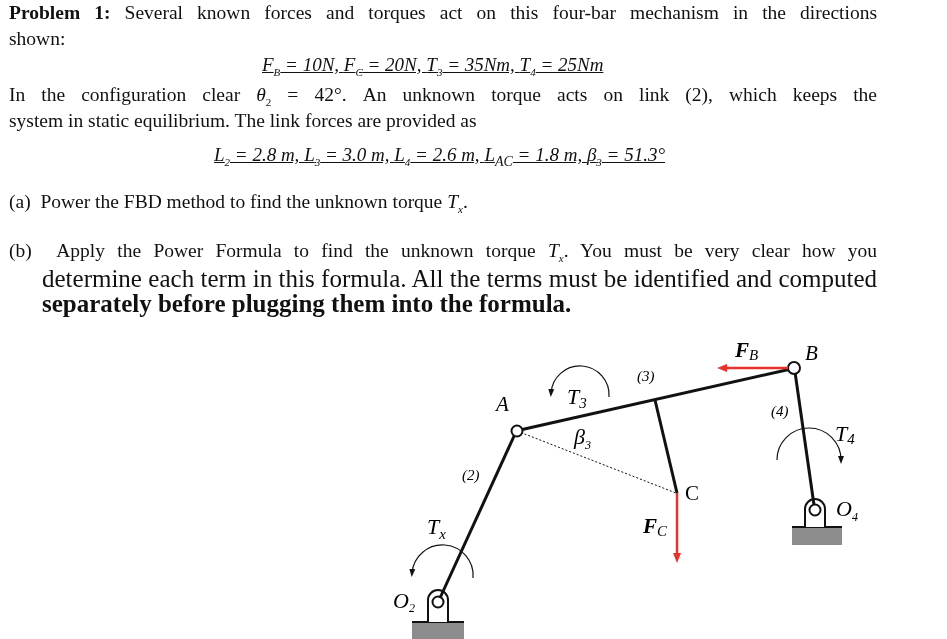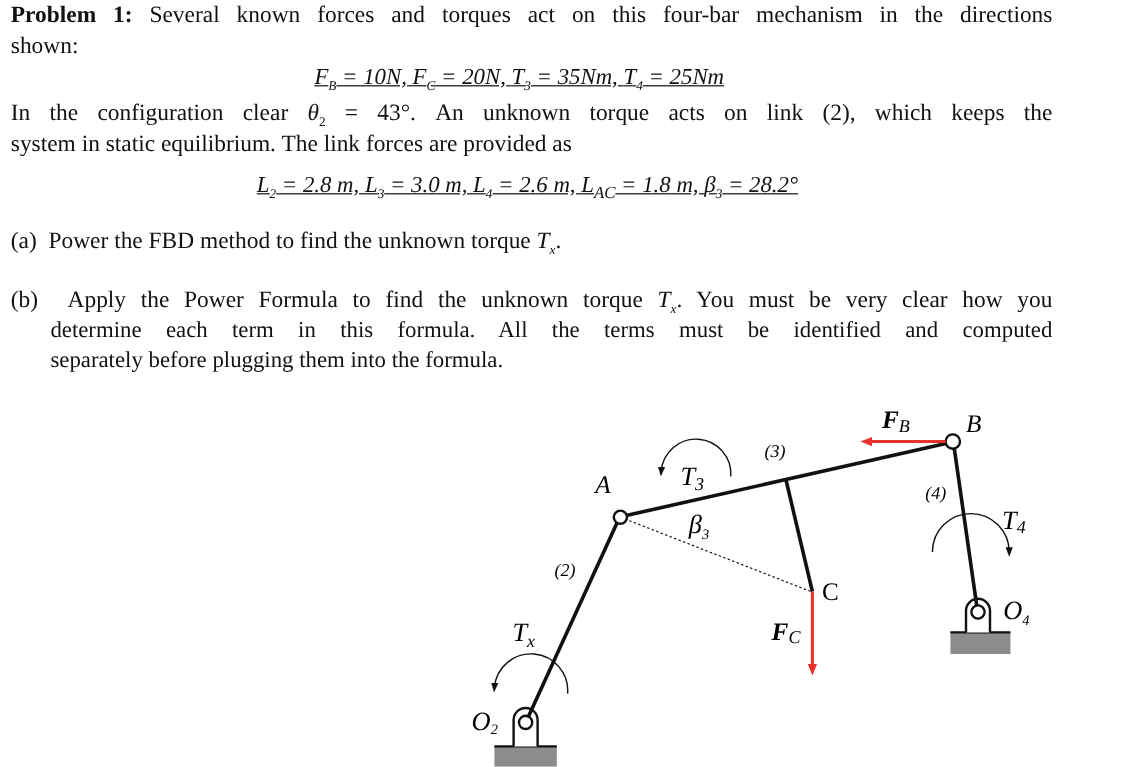--- a/index.html
+++ b/index.html
@@ -1,54 +1,54 @@
 <!DOCTYPE html>
 <html><head>
 <meta charset="utf-8">
 <style>
   html,body{margin:0;padding:0;background:#fff;}
   body{width:947px;height:639px;position:relative;overflow:hidden;font-family:"Liberation Serif","DejaVu Serif",serif;color:#111;}
   .line{position:absolute;left:9px;font-size:19.5px;white-space:nowrap;}
   .just{width:868px;text-align:justify;text-align-last:justify;}
   .eq{position:absolute;font-size:19px;font-style:italic;white-space:nowrap;text-decoration:underline;}
   .bold{font-weight:bold;}
-  .hang{position:absolute;left:42px;font-size:19px;white-space:nowrap;}
+  .hang{position:absolute;left:42px;font-size:25px;white-space:nowrap;}
   svg{position:absolute;left:0;top:0;}
   svg text{font-family:"Liberation Serif","DejaVu Serif",serif;}
 </style>
 </head>
 <body>
 
 <div class="line just" style="top:2px;">
   <span class="bold">Problem 1:</span><span> Several known forces and torques act on this four-bar mechanism in the directions</span>
 </div>
 <div class="line" style="top:28px;">shown:</div>
 
 <div class="eq" style="left:262px;top:54px;">
   <span>F</span><sub style="font-size:11px">B</sub><span> = 10N, </span><span>F</span><sub style="font-size:11px">C</sub><span> = 20N, </span><span>T</span><sub style="font-size:11px">3</sub><span> = 35Nm, </span><span>T</span><sub style="font-size:11px">4</sub><span> = 25Nm</span>
 </div>
 
 <div class="line just" style="top:84px;">
-  <span>In the configuration clear </span><i>θ</i><sub style="font-size:11px">2</sub><span> = 43°</span><span>. An unknown torque acts on link (2), which keeps the</span>
+  <span>In the configuration clear </span><i>θ</i><sub style="font-size:11px">2</sub><span> = 42°</span><span>. An unknown torque acts on link (2), which keeps the</span>
 </div>
 <div class="line" style="top:110px;">system in static equilibrium. The link forces are provided as</div>
 
 <div class="eq" style="left:214px;top:144px;">
-  <span>L</span><sub style="font-size:11px">2</sub><span> = 2.8 m, </span><span>L</span><sub style="font-size:11px">3</sub><span> = 3.0 m, </span><span>L</span><sub style="font-size:11px">4</sub><span> = 2.6 m, </span><span>L</span><sub style="font-size:14px">AC</sub><span> = 1.8 m, </span><span>β</span><sub style="font-size:11px">3</sub><span> = 28.2°</span>
+  <span>L</span><sub style="font-size:11px">2</sub><span> = 2.8 m, </span><span>L</span><sub style="font-size:11px">3</sub><span> = 3.0 m, </span><span>L</span><sub style="font-size:11px">4</sub><span> = 2.6 m, </span><span>L</span><sub style="font-size:14px">AC</sub><span> = 1.8 m, </span><span>β</span><sub style="font-size:11px">3</sub><span> = 51.3°</span>
 </div>
 
 <div class="line" style="top:191px;">
   <span>(a)</span>&nbsp;&nbsp;<span>Power the FBD method to find the unknown torque </span><i>T</i><sub style="font-size:11px;font-style:italic">x</sub><span>.</span>
 </div>
 
 <div class="line" style="top:240px;width:868px;text-align:justify;text-align-last:justify;">
   <span>(b)</span>&nbsp;&nbsp;<span>Apply the Power Formula to find the unknown torque </span><i>T</i><sub style="font-size:11px;font-style:italic">x</sub><span>.  You must be very clear how you</span>
 </div>
 <div class="hang" style="top:265px;width:835px;text-align:justify;text-align-last:justify;">determine each term in this formula. All the terms must be identified and computed</div>
-<div class="hang" style="top:290px;">separately before plugging them into the formula.</div>
+<div class="hang" style="top:290px;font-weight:bold;">separately before plugging them into the formula.</div>
 
 <svg width="947" height="639" viewBox="0 0 947 639">
   <defs>
     <marker id="arrRed" markerWidth="10" markerHeight="10" refX="5" refY="5" orient="auto" markerUnits="userSpaceOnUse">
       <path d="M0,1 L10,5 L0,9 z" fill="#e8312a"></path>
     </marker>
     <marker id="arrBlk" markerWidth="8" markerHeight="8" refX="4" refY="4" orient="auto" markerUnits="userSpaceOnUse">
       <path d="M0,1 L8,4 L0,7 z" fill="#111"></path>
     </marker>
   </defs>

